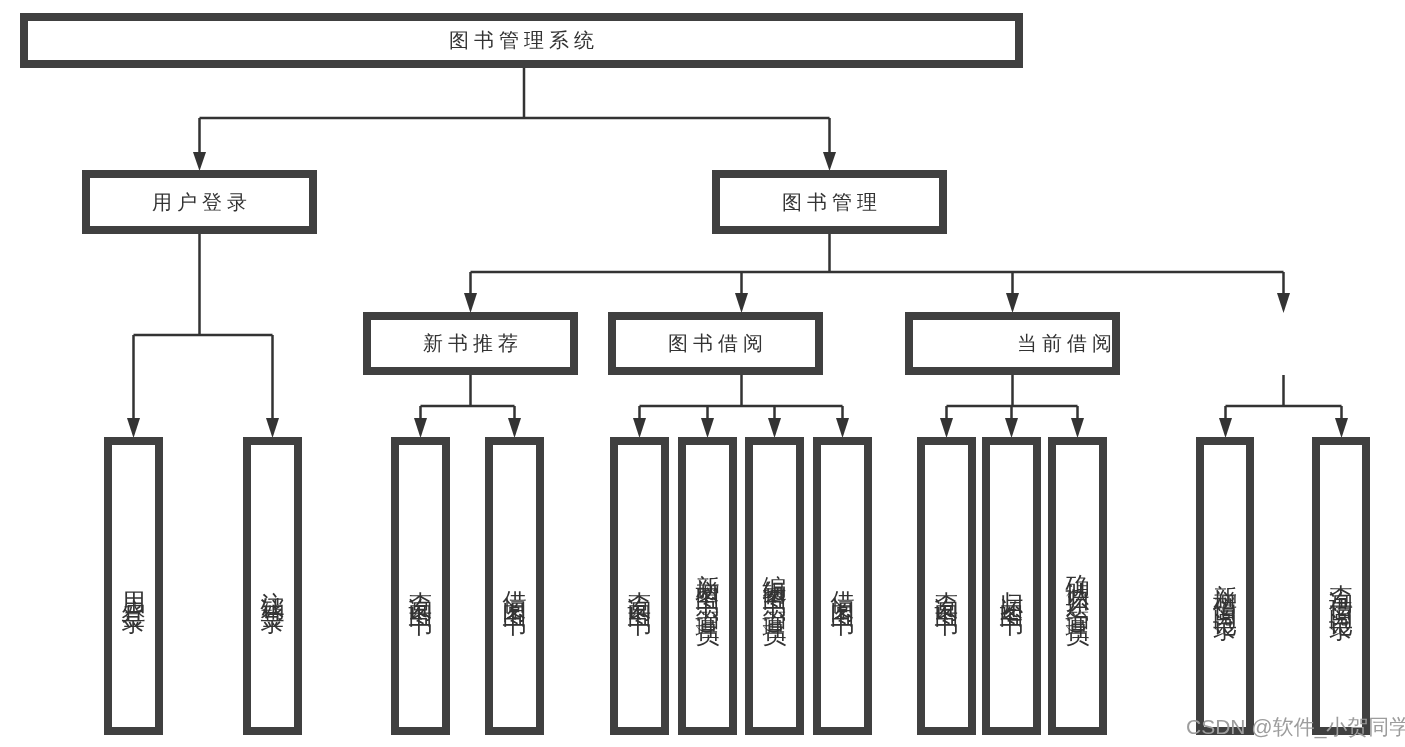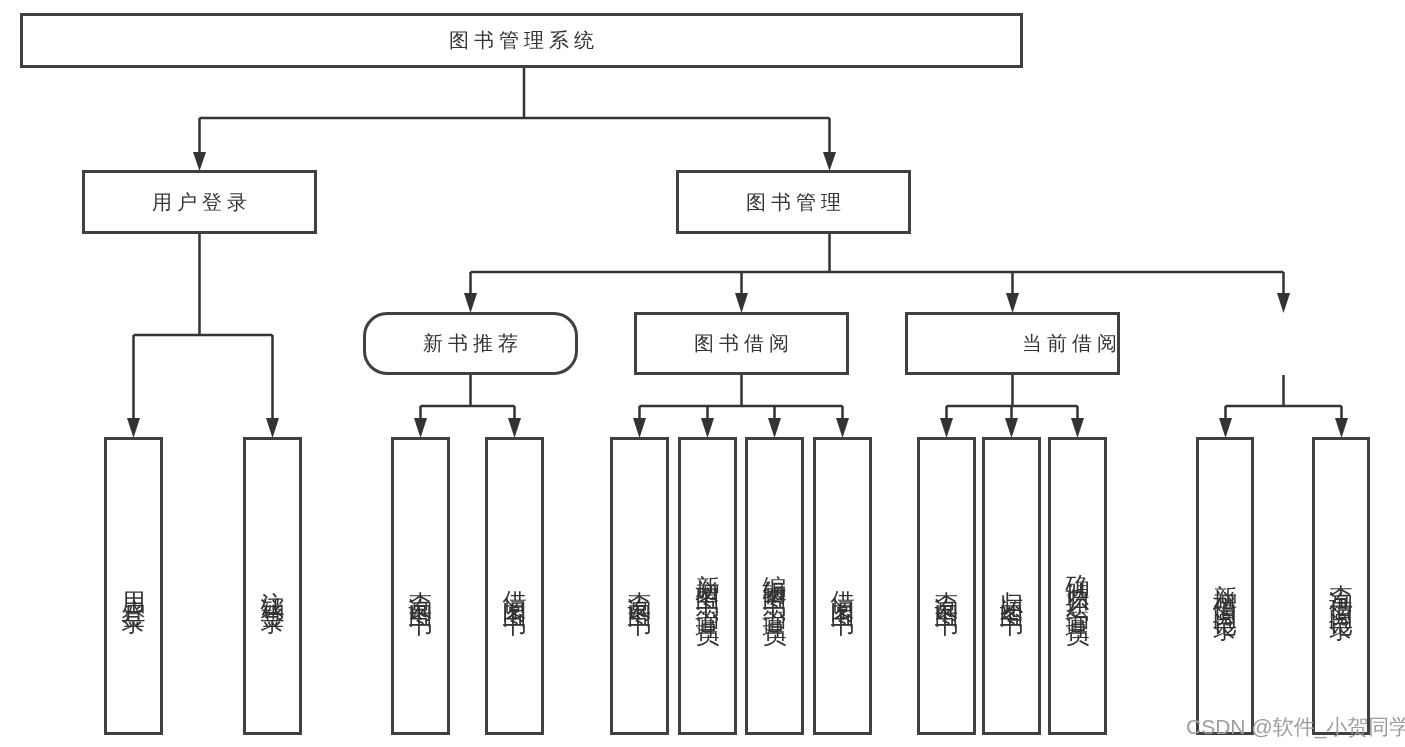--- a/index.html
+++ b/index.html
@@ -2,21 +2,21 @@
 <html><head>
 <meta charset="utf-8">
 <style>
   html,body{margin:0;padding:0;background:#ffffff;}
   body{font-family:"Liberation Sans","DejaVu Sans",sans-serif;}
   #stage{position:relative;width:1405px;height:747px;background:#ffffff;overflow:hidden;}
   #wires{position:absolute;left:0;top:0;z-index:1;}
   .node{
     position:absolute;
     background:#ffffff;
-    border:3px solid #404040;
+    border:8px solid #404040;
     box-sizing:border-box;
     display:flex;
     align-items:center;
     justify-content:center;
     color:#333333;
     z-index:2;
   }
   .hnode span{
     font-size:20px;
     letter-spacing:5px;
@@ -93,28 +93,28 @@
     </g>
   </svg>
 
   <div class="node hnode root">
     <span>图书管理系统</span>
   </div>
 
   <div class="node hnode l2" style="left:82px;">
     <span>用户登录</span>
   </div>
-  <div class="node hnode l2" style="left:676px;">
+  <div class="node hnode l2" style="left:712px;">
     <span>图书管理</span>
   </div>
 
-  <div class="node hnode l3" style="left:363px;border-radius:24px;">
+  <div class="node hnode l3" style="left:363px;">
     <span>新书推荐</span>
   </div>
-  <div class="node hnode l3" style="left:634px;">
+  <div class="node hnode l3" style="left:608px;">
     <span>图书借阅</span>
   </div>
   <div class="node hnode l3" style="left:905px;justify-content:flex-end;">
     <span>当前借阅</span>
   </div>
 
   <div class="node leaf" style="left:104px;">
     <span>用户登录</span>
   </div>
   <div class="node leaf" style="left:243px;">

